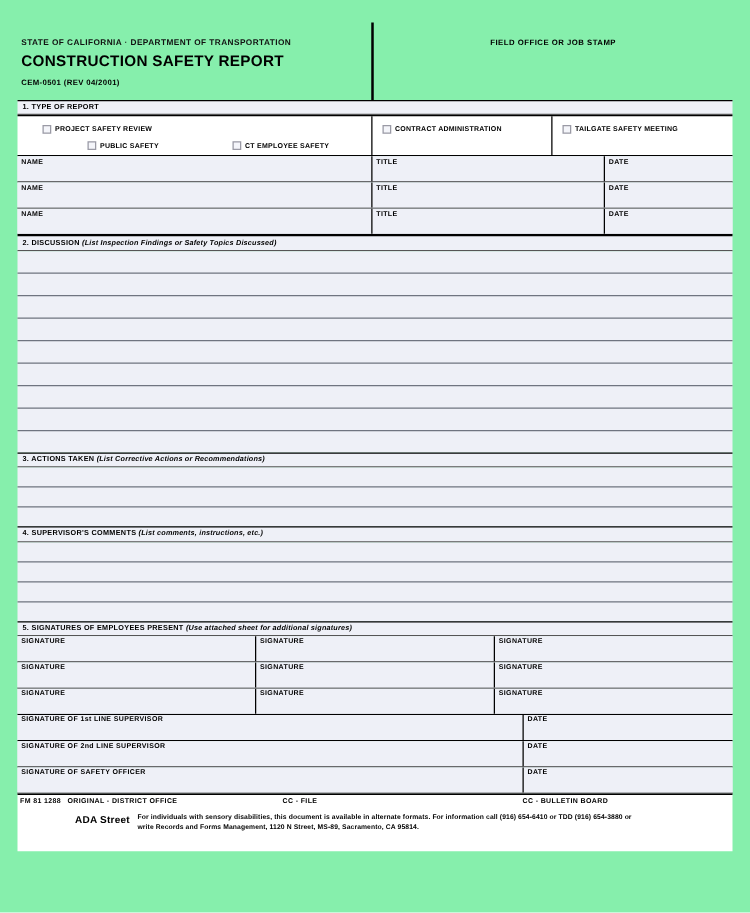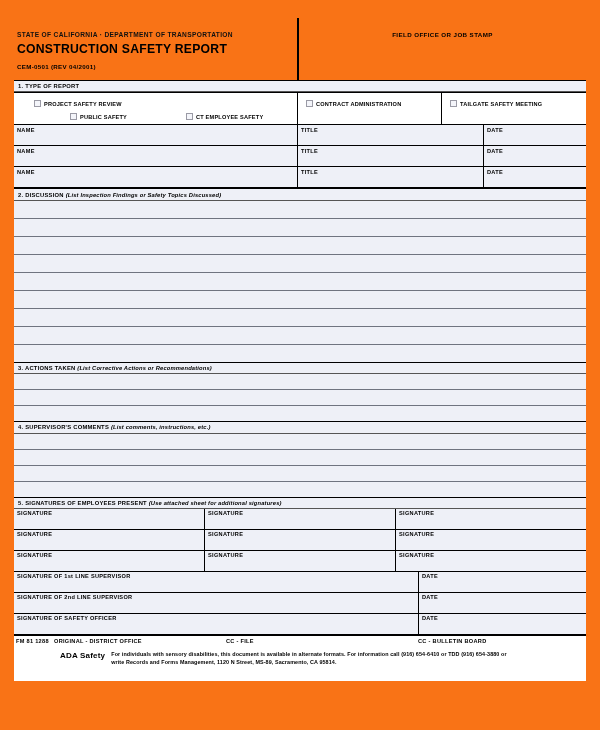--- a/index.html
+++ b/index.html
@@ -6,21 +6,21 @@
   html, body {
     width: 600px; height: 730px;
     background: #ffffff;
     font-family: "Liberation Sans", sans-serif;
     color: #000;
     overflow: hidden;
   }
   .page {
     position: relative;
     width: 600px; height: 730px;
-    background: #f97316;
+    background: #86efac;
     padding: 18px 14px 14px 14px;
   }
 
   
   .header {
     display: flex;
     height: 62px;
   }
   .hdr-left {
     width: 283px;
@@ -366,18 +366,18 @@
   </div>
 
   <div class="footer">
     <div class="ft-line">
       <span class="ft-fm">FM 81 1288</span>
       <span class="ft-orig">ORIGINAL - DISTRICT OFFICE</span>
       <span class="ft-cc">CC - FILE</span>
       <span class="ft-bb">CC - BULLETIN BOARD</span>
     </div>
     <div class="ada-wrap">
-      <span class="ada-label">ADA Safety</span>
+      <span class="ada-label">ADA Street</span>
       <span class="ada-text">For individuals with sensory disabilities, this document is available in alternate formats.  For information call (916) 654-6410 or TDD (916) 654-3880 or write Records and Forms Management, 1120 N Street, MS-89, Sacramento, CA 95814.</span>
     </div>
   </div>
 
 </div>
 
 </body></html>

